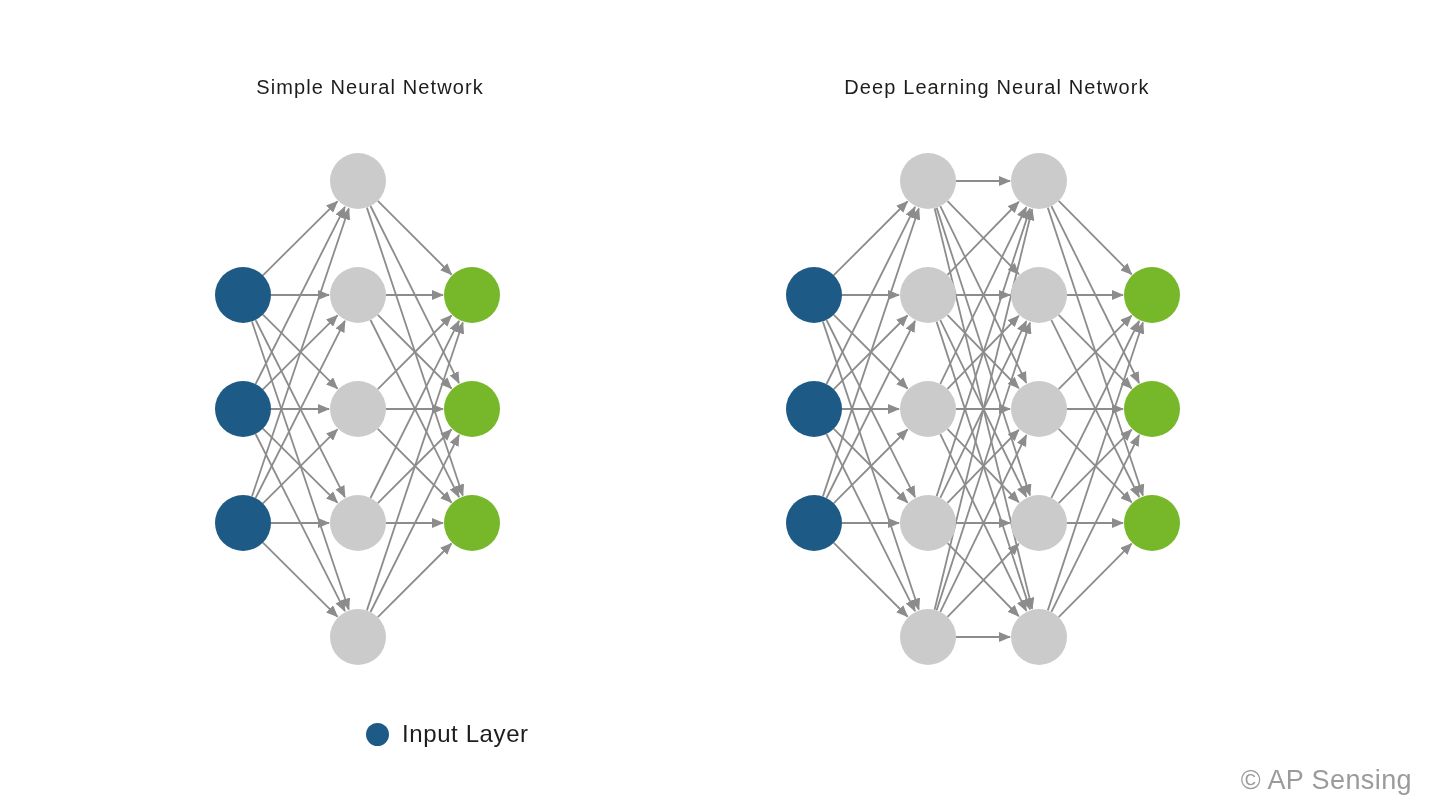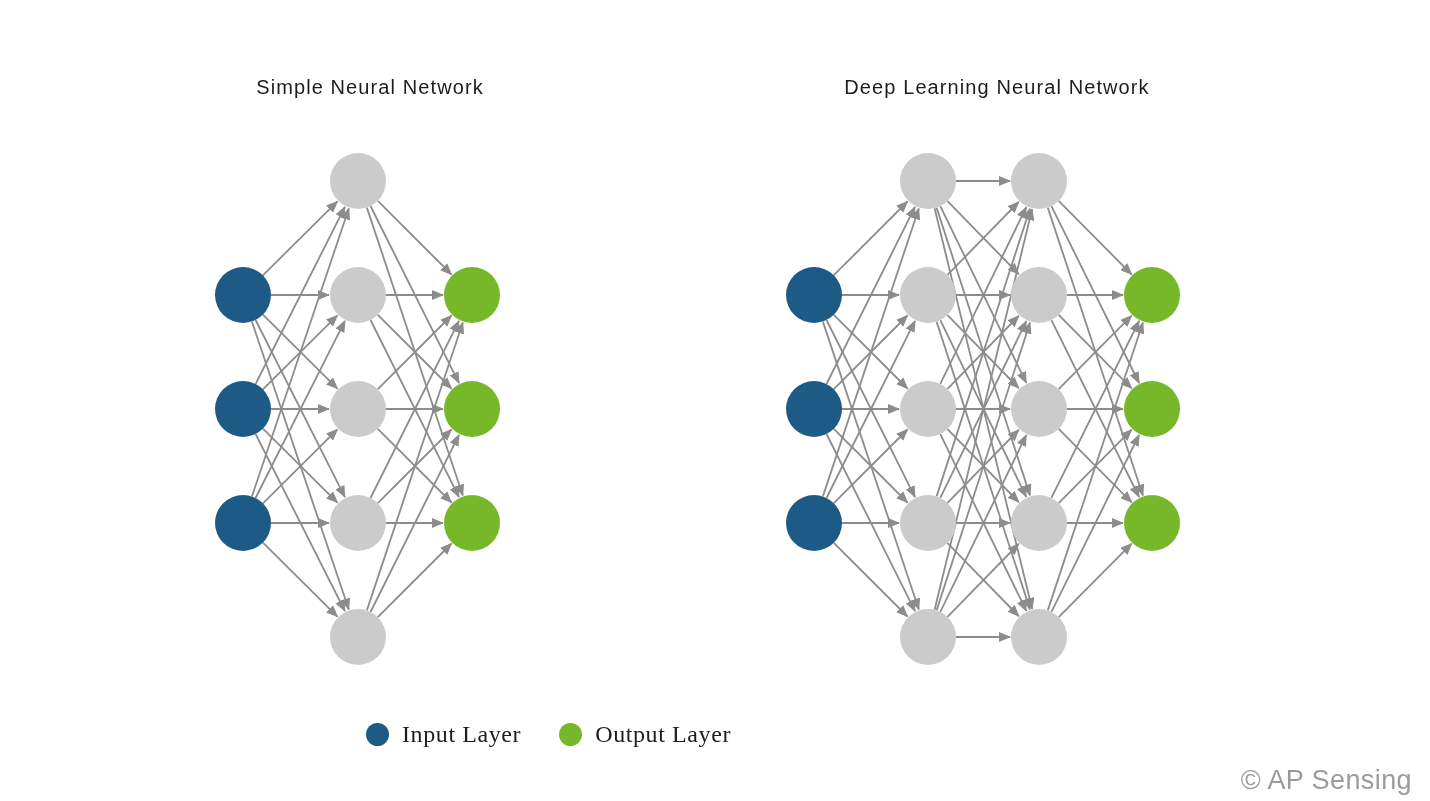--- a/index.html
+++ b/index.html
@@ -54,21 +54,20 @@
     height: 23px;
     border-radius: 50%;
     margin-right: 13px;
     flex: 0 0 auto;
   }
   .legend-label {
     font-size: 24px;
     letter-spacing: 0.6px;
     color: var(--title-color, #1d1d1b);
     white-space: nowrap;
-    font-family: Liberation Serif, serif;
   }
   .watermark {
     position: absolute;
     right: 18px;
     top: 765px;
     font-size: 27px;
     letter-spacing: 0.4px;
     color: var(--watermark-color, #9b9b9b);
     white-space: nowrap;
   }
@@ -208,21 +207,17 @@
         <circle cx="1152" cy="409" r="28" fill="#76B82A"></circle>
         <circle cx="1152" cy="523" r="28" fill="#76B82A"></circle>
       </g>
     </svg>
 
   <div class="legend">
     <span class="legend-item">
       <span class="legend-swatch" style="background: rgb(30, 90, 134);"></span>
       <span class="legend-label">Input Layer</span>
     </span>
-    <span class="legend-item">
-      <span class="legend-swatch" style="background: rgb(118, 184, 42);"></span>
-      <span class="legend-label">Output Layer</span>
-    </span>
   </div>
 
   <div class="watermark">© AP Sensing</div>
 
 </div>
 
 </body></html>

